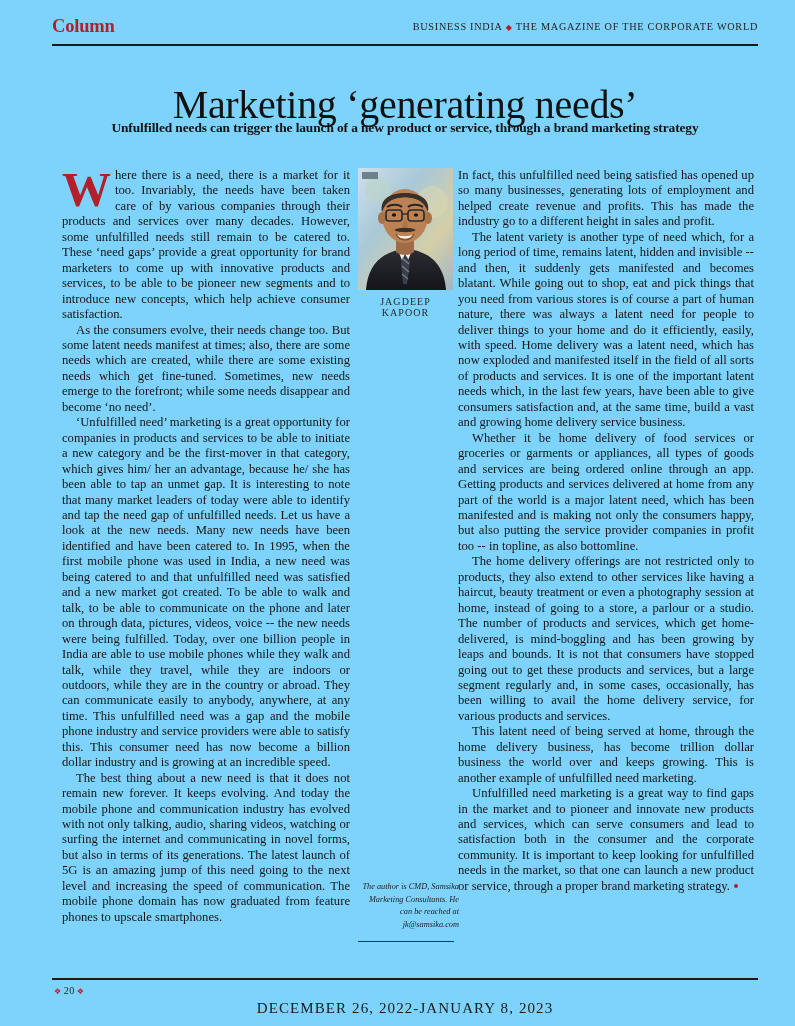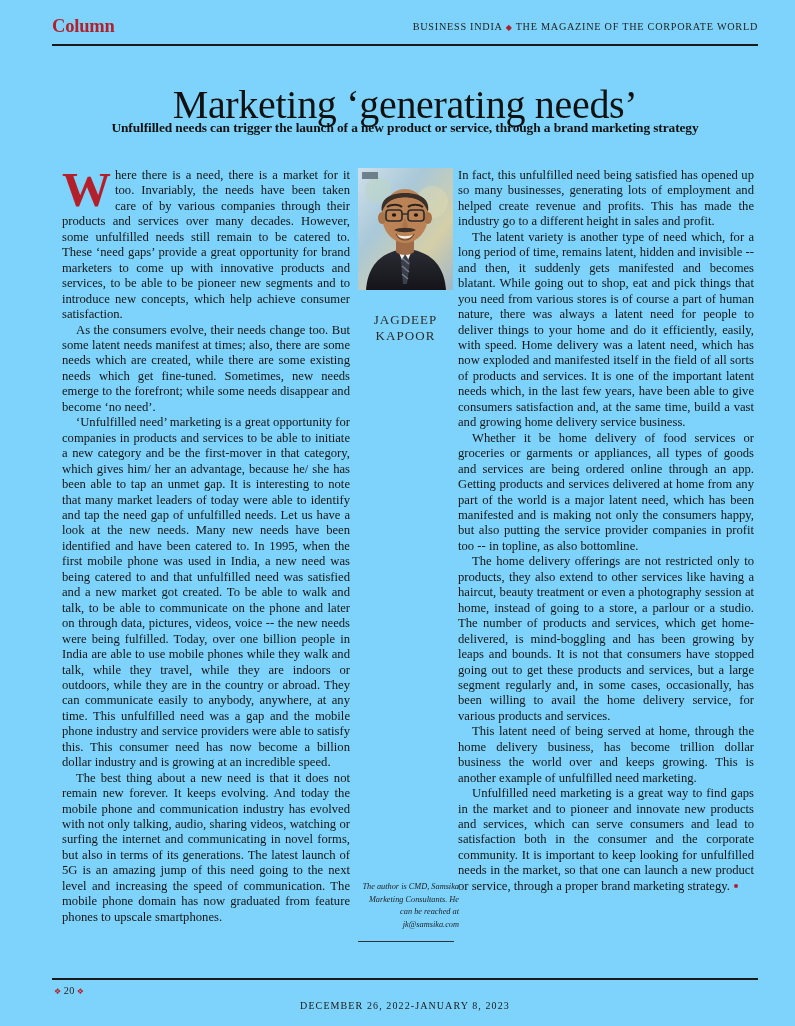--- a/index.html
+++ b/index.html
@@ -138,23 +138,23 @@
   .photo {
     width: 95px;
     height: 122px;
     display: block;
     position: relative;
     overflow: hidden;
     background: #8fa9bd;
   }
   .photo svg { display: block; }
   .photo-caption {
-    margin-top: 22px;
+    margin-top: 6px;
     text-align: center;
-    font-size: 13px;
+    font-size: 10px;
     letter-spacing: 1.05px;
     color: #2a2a2a;
     font-variant: small-caps;
     text-transform: uppercase;
     font-family: Liberation Serif, serif;
   }
 
   
   .author-bio {
     position: absolute;
@@ -198,21 +198,21 @@
     font-size: 8px;
     vertical-align: middle;
     padding: 0 2px;
   }
   .issue-date {
     position: absolute;
     left: 52px;
     top: 1000px;
     width: 706px;
     text-align: center;
-    font-size: 10px;
+    font-size: 15px;
     letter-spacing: 1.1px;
     color: #1a1a1a;
   }
 
   .endmark {
     display: inline-block;
     width: 4px;
     height: 4px;
     background: #b3202c;
     border-radius: 50%;

